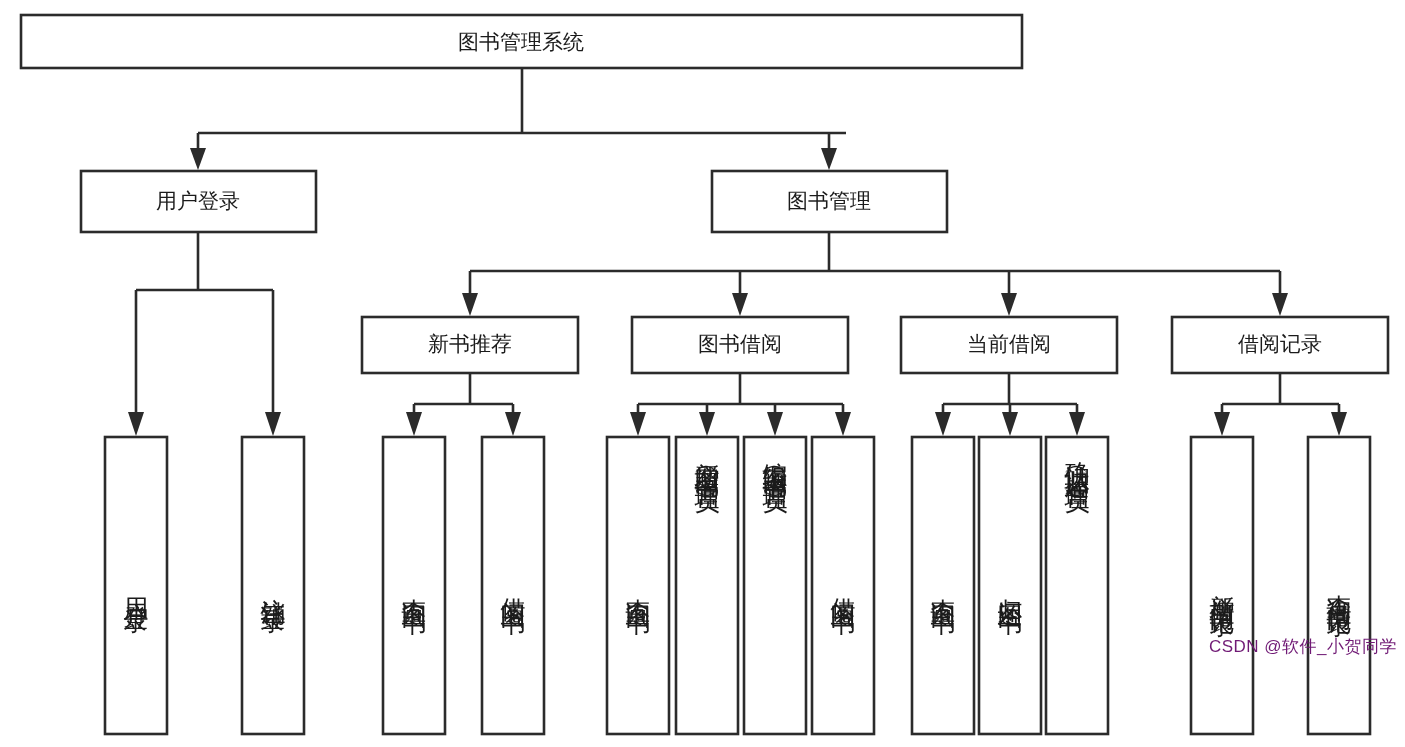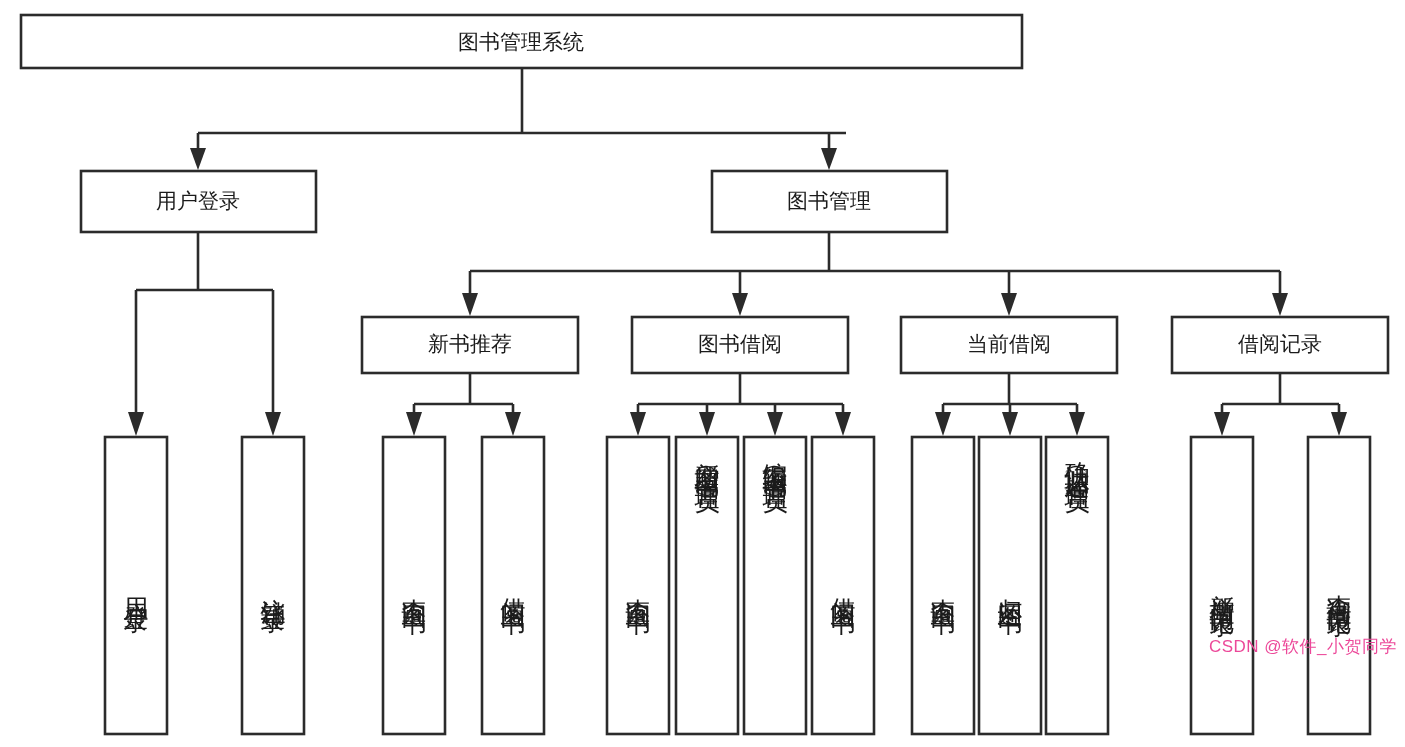--- a/index.html
+++ b/index.html
@@ -64,21 +64,21 @@
     letter-spacing: 4px;
     color: #1b1b1b;
     white-space: nowrap;
   }
   .watermark {
     position: absolute;
     right: 8px;
     bottom: 6px;
     font-family: "Liberation Sans", "DejaVu Sans", sans-serif;
     font-size: 17px;
-    color: #ec4899;
+    color: #701a75;
     letter-spacing: 0.5px;
     white-space: nowrap;
   }
 </style>
 </head>
 <body>
 
 <div id="diagram-root">
 
   <svg class="diagram-svg" viewBox="0 0 1405 747">

